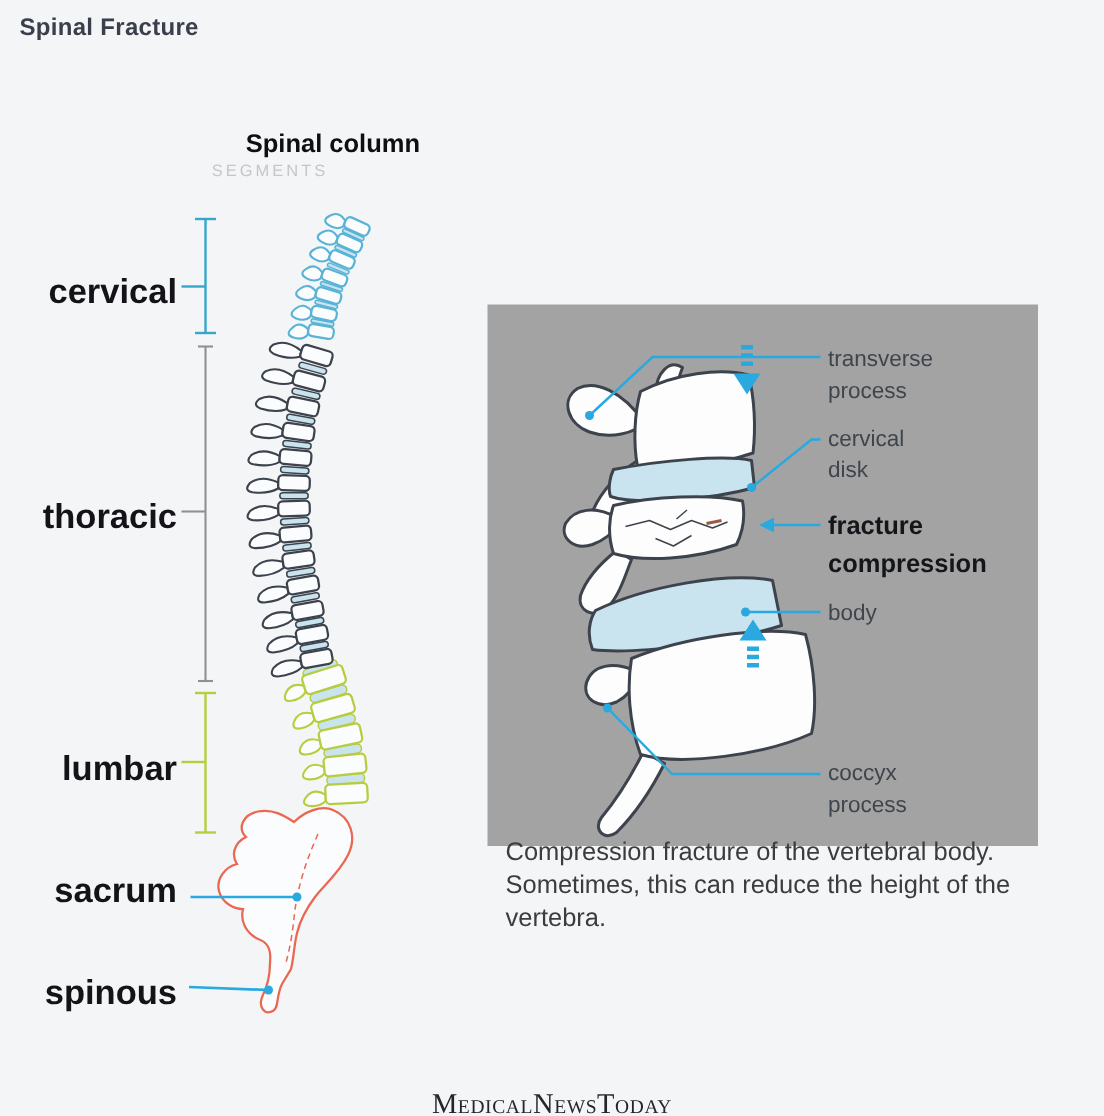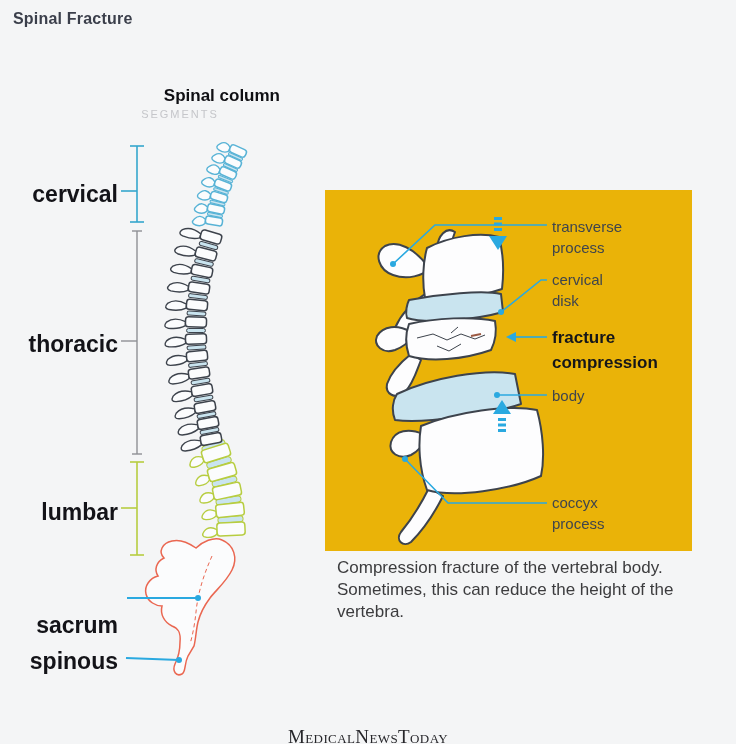--- a/index.html
+++ b/index.html
@@ -21,22 +21,22 @@
   .col-subheading{
     position:absolute;left:80px;top:108px;width:200px;text-align:center;
     font-size:11px;font-weight:normal;color:#c5c6ca;letter-spacing:2px;
   }
   .spine-svg{position:absolute;left:0;top:0;width:736px;height:744px;z-index:1;}
   .s-label{
     position:absolute;left:0;width:118px;text-align:right;
     font-size:23px;font-weight:bold;color:#131318;z-index:2;
   }
   .panel{
-    position:absolute;left:325px;top:190px;width:367px;height:361px;
-    background:#eab308;z-index:2;
+    position:absolute;left:325px;top:203px;width:367px;height:361px;
+    background:#a3a3a3;z-index:2;
   }
   .panel-svg{position:absolute;left:0;top:0;width:367px;height:361px;}
   .p-label{
     position:absolute;left:227px;
     font-size:15px;line-height:21px;color:#3f454d;
   }
   .p-label.bold{
     font-size:17px;line-height:25px;font-weight:bold;color:#15161a;
   }
   .caption{
@@ -166,21 +166,21 @@
       <rect x="-14" y="-6.5" width="28" height="13" rx="3" fill="#fbfcfd" stroke="#b7cd40" stroke-width="1.5" transform="translate(227,491) rotate(-11.88865803962797)"></rect>
       <path d="M -14,0 q -7.8,-5 -13,1 q -4,5 2,6 q 7.15,1 11,-3 Z" fill="#fbfcfd" stroke="#b7cd40" stroke-width="1.4" transform="translate(230,510) rotate(-6.009005957494509)"></path>
       <rect x="-14" y="-6.5" width="28" height="13" rx="3" fill="#fbfcfd" stroke="#b7cd40" stroke-width="1.5" transform="translate(230,510) rotate(-6.009005957494509)"></rect>
       <path d="M -14,0 q -7.8,-5 -13,1 q -4,5 2,6 q 7.15,1 11,-3 Z" fill="#fbfcfd" stroke="#b7cd40" stroke-width="1.4" transform="translate(231,529) rotate(-3.0127875041833505)"></path>
       <rect x="-14" y="-6.5" width="28" height="13" rx="3" fill="#fbfcfd" stroke="#b7cd40" stroke-width="1.5" transform="translate(231,529) rotate(-3.0127875041833505)"></rect>
     </svg>
 
   <div class="s-label" style="top:181px">cervical</div>
   <div class="s-label" style="top:331px">thoracic</div>
   <div class="s-label" style="top:499px">lumbar</div>
-  <div class="s-label" style="top:612px">sacrum</div>
+  <div class="s-label" style="top:580px">sacrum</div>
   <div class="s-label" style="top:648px">spinous</div>
 
   <div class="panel">
     <svg class="panel-svg" viewBox="0 0 367 361">
       <g fill="#fdfdfe" stroke="#3d434c" stroke-width="2" stroke-linejoin="round">
 
         <path d="M 104,78 C 90,58 72,50 60,56 C 48,64 54,80 68,85 C 82,90 98,86 106,78 Z"></path>
         <path d="M 100,104 C 88,112 76,124 70,138 C 66,150 76,158 86,150 C 96,142 102,128 108,112 Z"></path>
         <path d="M 112,58 C 113,46 121,36 130,42 C 127,50 125,58 124,62 Z"></path>
         <path d="M 102,58 C 125,46 155,42 174,47 C 178,62 179,82 177,99 C 150,108 118,112 100,108 C 97,92 98,72 102,58 Z"></path>

